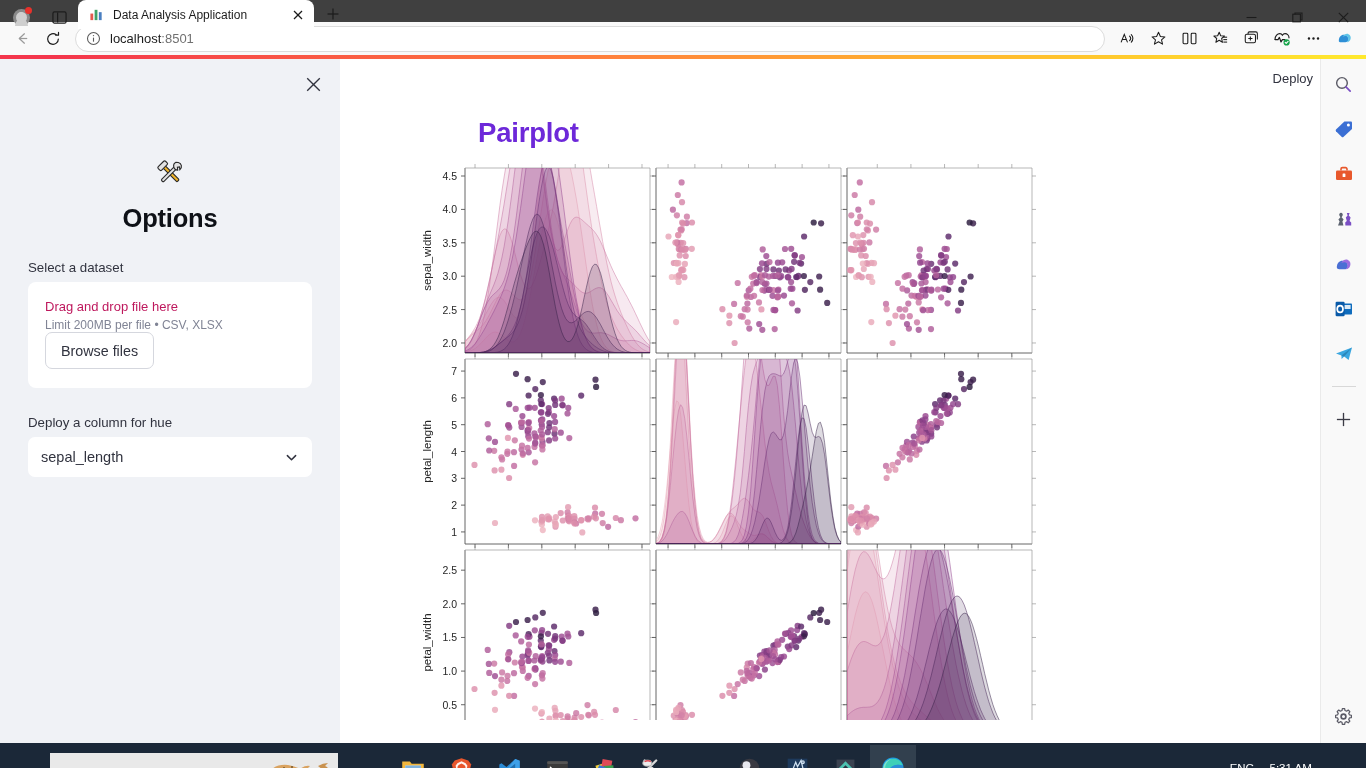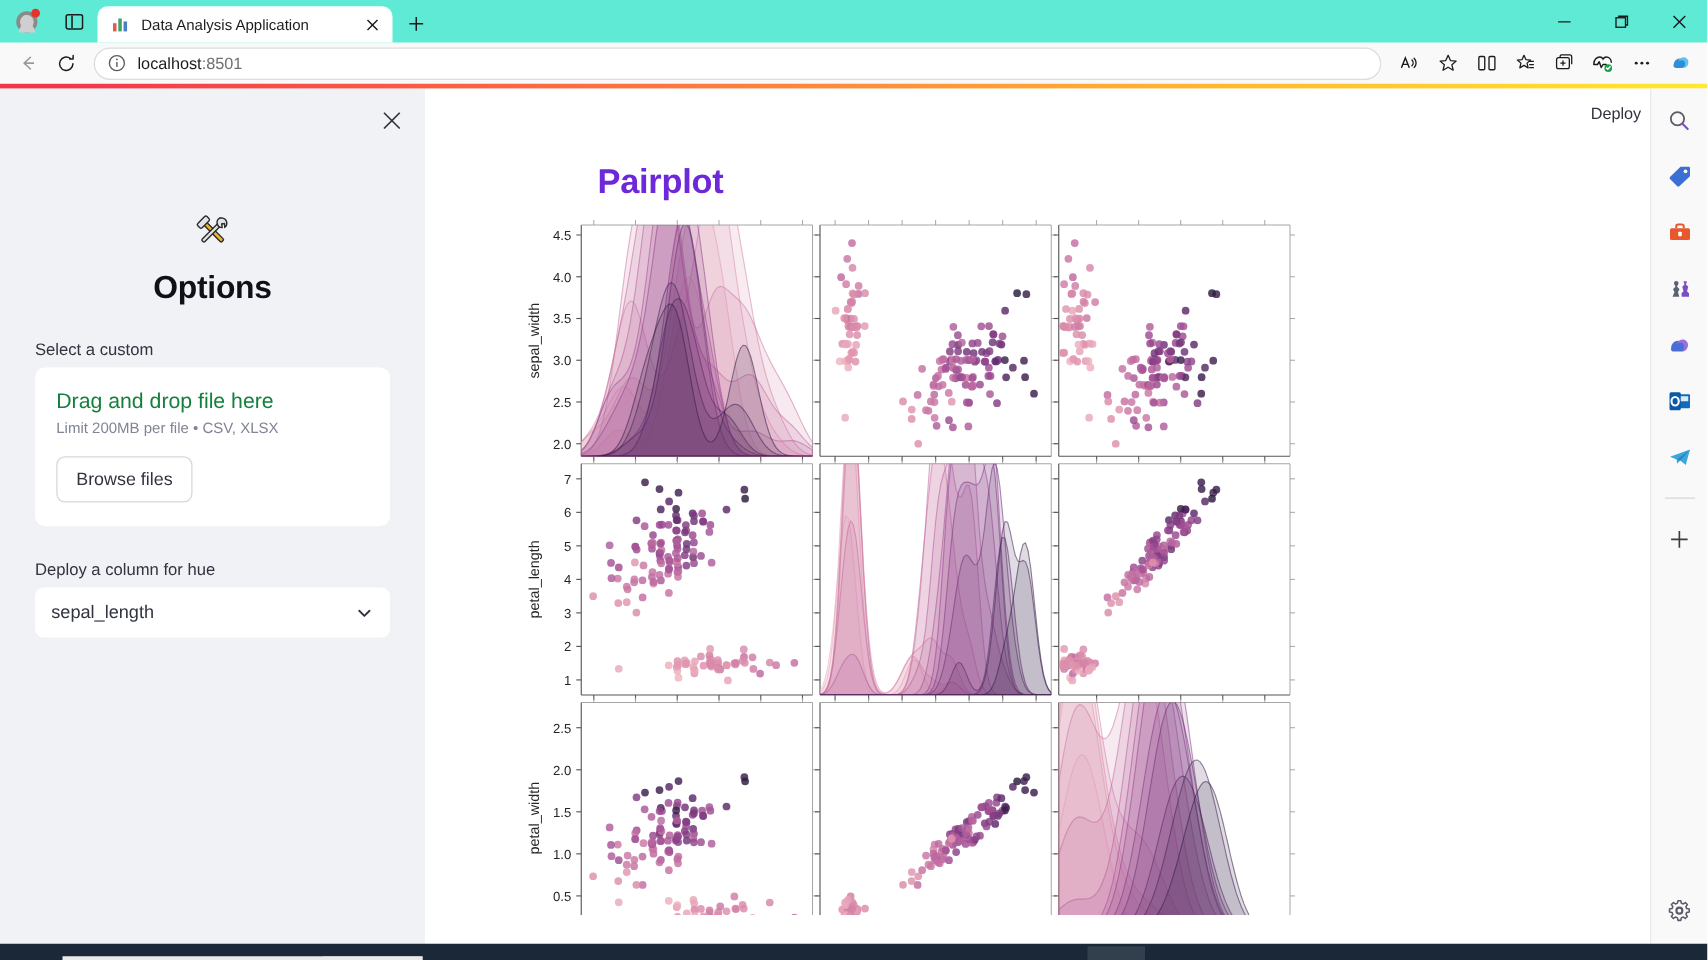--- a/index.html
+++ b/index.html
@@ -5,21 +5,21 @@
   * { margin:0; padding:0; box-sizing:border-box; }
   html,body { width:1366px; height:768px; overflow:hidden; }
   body {
     font-family:"Liberation Sans", sans-serif;
     background:#ffffff;
     -webkit-font-smoothing:antialiased;
   }
 
   
   .tabstrip{
-    height:34px; background:#5eead4; display:flex; align-items:flex-end;
+    height:22px; background:#404040; display:flex; align-items:flex-start;
     position:relative;
   }
   .tabstrip-left{ display:flex; align-items:center; height:34px; padding:0 6px; gap:10px; }
   .profile-pill{ width:30px;height:26px; display:flex;align-items:center;justify-content:center; position:relative;}
   .avatar-circ{ width:17px;height:17px;border-radius:50%;background:#8a8a8a; position:relative; }
   .avatar-circ:after{ content:""; position:absolute; left:3px; top:3.5px; width:11px;height:11px;border-radius:50%;
       background:#cfcfcf; box-shadow:0 0 0 0 transparent; }
   .avatar-head{ position:absolute; width:6px;height:6px;border-radius:50%;background:#cfcfcf; left:5.5px; top:3px;}
   .avatar-body{ position:absolute; width:13px;height:7px;border-radius:7px 7px 0 0;background:#cfcfcf; left:2px; top:10px;}
   .notif-dot{ position:absolute; width:7px;height:7px;border-radius:50%;background:#e8312b; right:4px; top:3px; }
@@ -71,24 +71,24 @@
 
   .select{
     height:40px; background:#fff; border-radius:7px; display:flex; align-items:center;
     padding:0 13px; font-size:14.5px; color:#31333f; justify-content:space-between;
   }
   .select .chev{ color:#31333f; display:flex; }
 
   .dropzone{
     background:#fff; border-radius:8px; padding:17px 17px 19px 17px; margin-top:2px;
   }
-  .dz-title{ font-size:17px; color:#15803d; font-weight:400; }
+  .dz-title{ font-size:13px; color:#be185d; font-weight:400; }
   .dz-sub{ font-size:12px; color:#808495; margin-top:4px; }
   .browse-btn{
-    margin-top:16px; display:inline-flex; align-items:center; justify-content:center;
+    display:inline-flex; align-items:center; justify-content:center;
     height:37px; padding:0 15px; border:1px solid #d5d7de; border-radius:7px;
     font-size:14.3px; color:#31333f; background:#fff;
   }
 
   
   .main{ flex:1; position:relative; background:#fff; overflow:hidden; }
   .main-header{ height:38px; display:flex; align-items:center; justify-content:flex-end;
      padding-right:14px; gap:4px; }
   .deploy-btn{ font-size:13px; color:#31333f; padding:5px 9px; border-radius:6px; }
   .kebab{ width:26px;height:26px; display:flex;flex-direction:column; align-items:center;
@@ -302,21 +302,21 @@
           </g>
           <g transform="rotate(45 16 16)">
             <rect x="14.5" y="6" width="3.2" height="22" rx="1.2" fill="#e3e3e3" stroke="#2b2b2b" stroke-width="1.2"></rect>
             <path d="M12.4 3.4 a4.4 4.4 0 0 0 7.2 4.6 l-2.4 -2 l1.4 -1.8 l2.4 2 a4.4 4.4 0 0 0 -6.6 -4.4 z" fill="#e3e3e3" stroke="#2b2b2b" stroke-width="1.2"></path>
           </g>
         </svg>
       </span>
       <span class="sb-title-text">Options</span>
     </div>
 
-    <div class="fieldlabel">Select a custom</div>
+    <div class="fieldlabel">Select a dataset</div>
 
     <div class="dropzone">
       <div class="dz-title">Drag and drop file here</div>
       <div class="dz-sub">Limit 200MB per file • CSV, XLSX</div>
       <div class="browse-btn">Browse files</div>
     </div>
 
     <div class="fieldlabel">Deploy a column for hue</div>
     <div class="select">
       <span>sepal_length</span>

